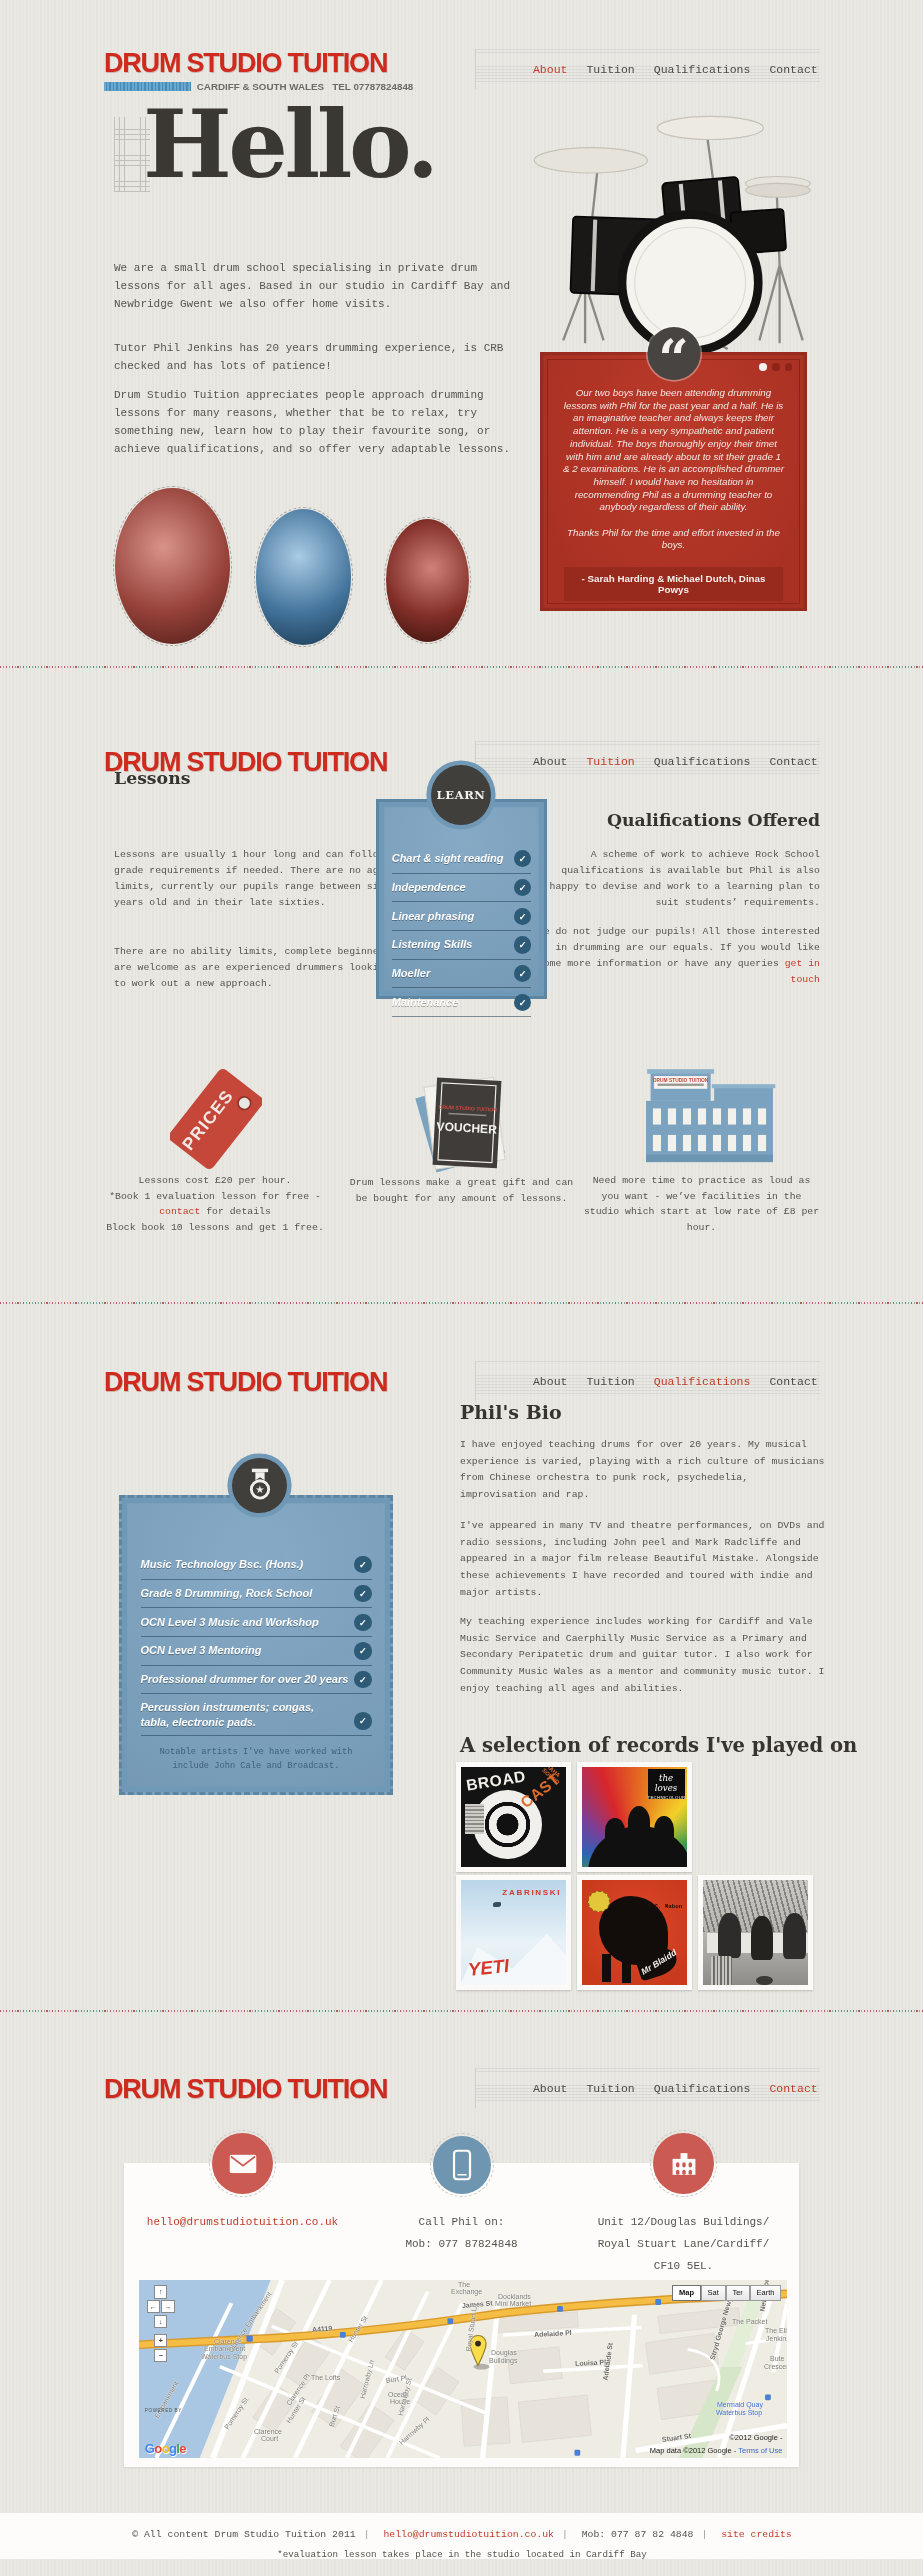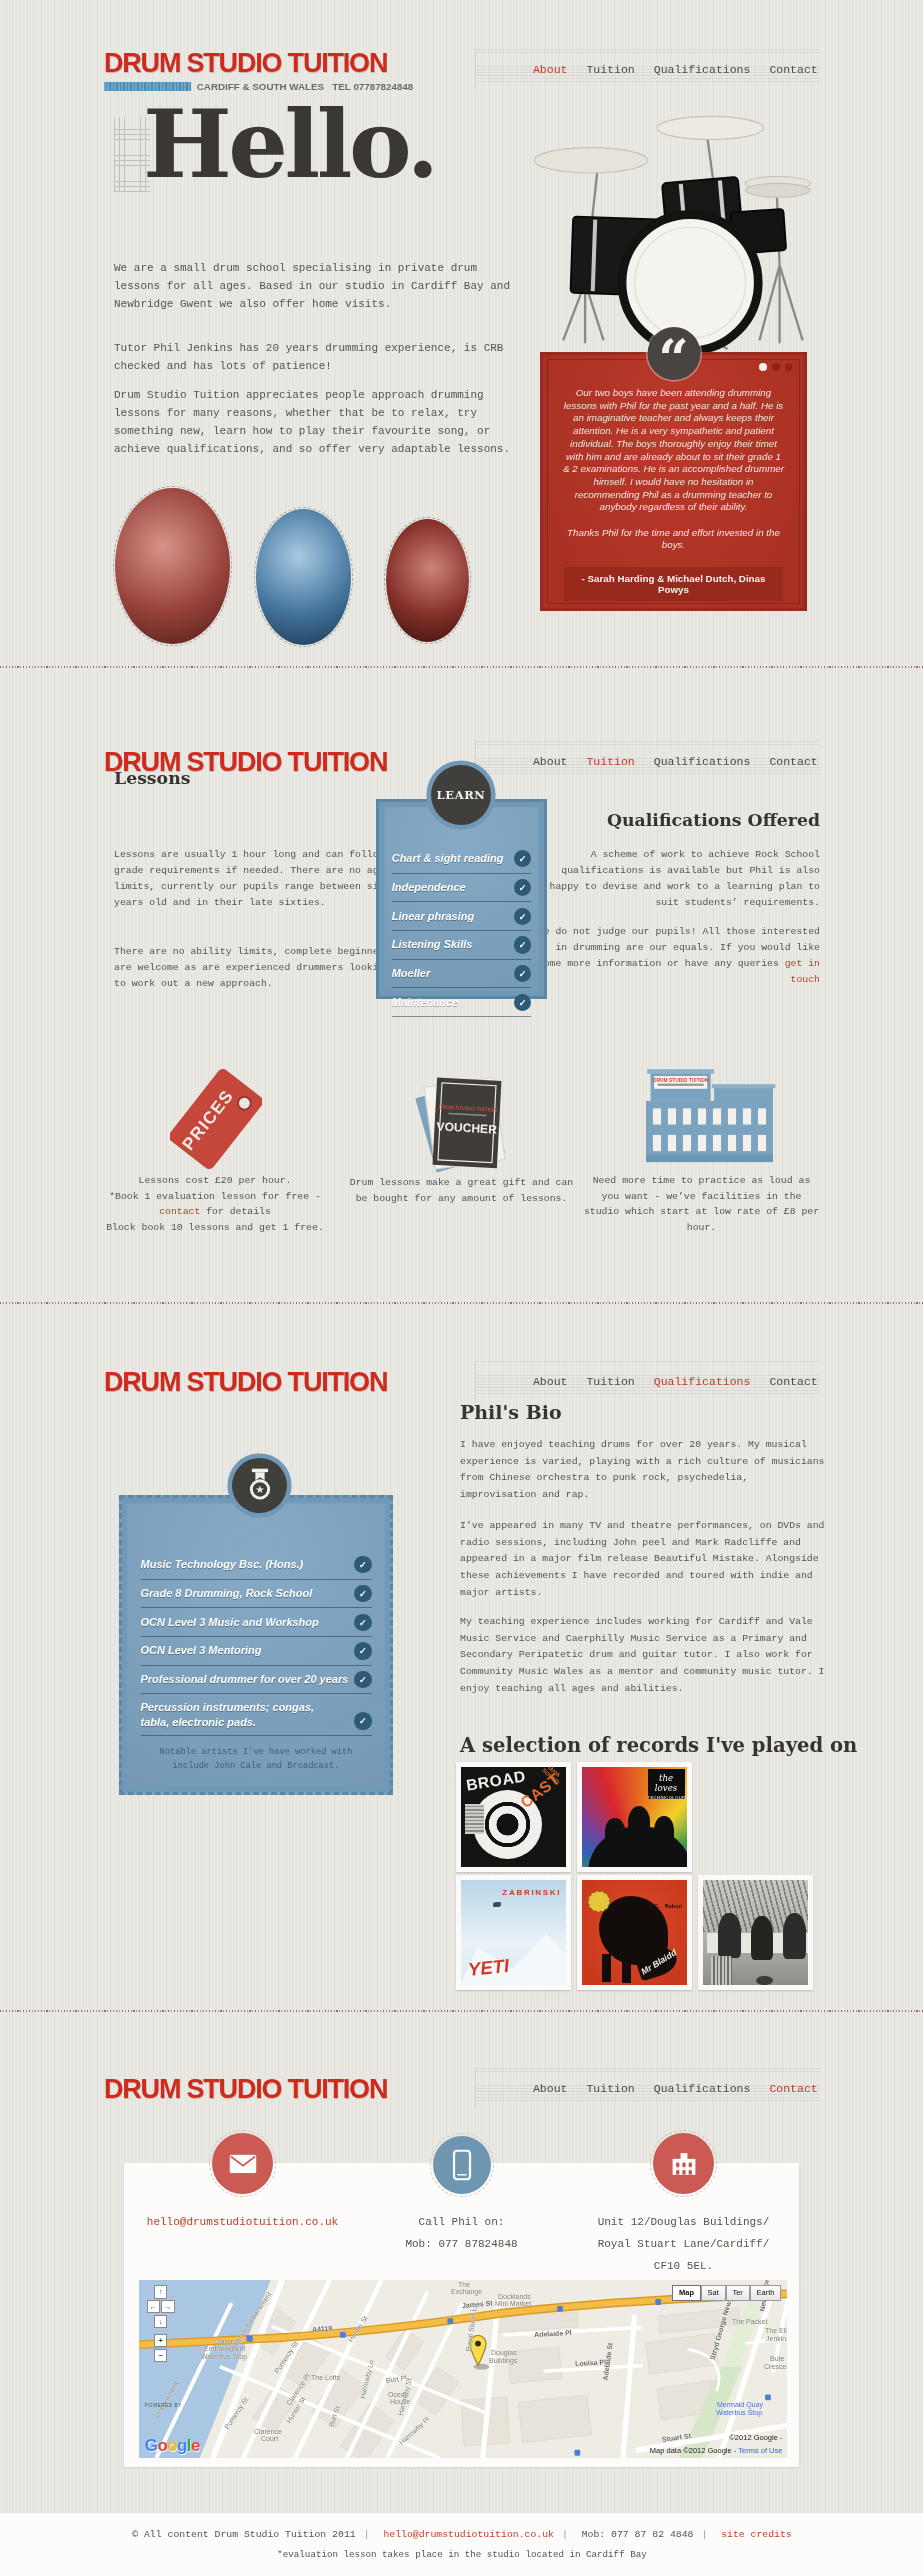--- a/index.html
+++ b/index.html
@@ -74,25 +74,25 @@
   .ccenter{position:absolute;left:50%;top:50%;transform:translate(-50%,-50%);}
   .ctext{font-family:"Liberation Mono",monospace;font-size:11px;line-height:22px;color:#55534d;text-align:center;}
   
   .map{position:absolute;left:139px;top:2280px;width:648px;height:178px;background:#efece4;overflow:hidden;cursor:grab;}
   .mlabel{position:absolute;font-size:7px;color:#7c7a74;white-space:nowrap;text-shadow:0 0 1.2px #fff,0 0 1.2px #fff;transform-origin:left center;}
   .mapbtn{height:14.4px;padding:0 5.8px;font-size:7.5px;border:0.6px solid #9a9a9a;background:linear-gradient(#fefefe,#e6e6e6);
     color:#111;display:flex;align-items:center;cursor:pointer;}
   .mapbtn.on{background:#fff;font-weight:bold;border-color:#717171;}
   .panbox{width:11.5px;height:11.5px;background:#fff;border:0.6px solid #8a8a8a;color:#333;font-size:7px;font-weight:bold;
     display:flex;align-items:center;justify-content:center;margin:0.6px;cursor:pointer;}
-  .gword{font-weight:bold;font-size:17px;letter-spacing:-0.6px;text-shadow:0.6px 0.6px 0 #fff;margin-top:28px;}
+  .gword{font-weight:bold;font-size:13px;letter-spacing:-0.6px;text-shadow:0.6px 0.6px 0 #fff;margin-top:28px;}
   .mapcredit{position:absolute;font-size:7.5px;color:#1c1c1c;text-align:right;right:4.6px;}
   .maplink{color:#3a66c9;text-decoration:none;cursor:pointer;}
   
-  .footband{position:absolute;left:0;top:2513px;width:924px;height:63px;background:#fdfcfa;}
+  .footband{position:absolute;left:0;top:2513px;width:924px;height:46px;background:#fdfcfa;}
   .footline{position:absolute;width:924px;text-align:center;font-family:"Liberation Mono",monospace;color:#55534d;}
   .sep{color:#9a9892;margin:0 8px;}
   .feature-text{font-family:"Liberation Mono",monospace;font-size:9.8px;line-height:15.6px;color:#56544e;text-align:center;}
 </style>
 </head>
 <body>
 
 <div id="page">
 
   <div class="stitch" style="top:666px"></div>

